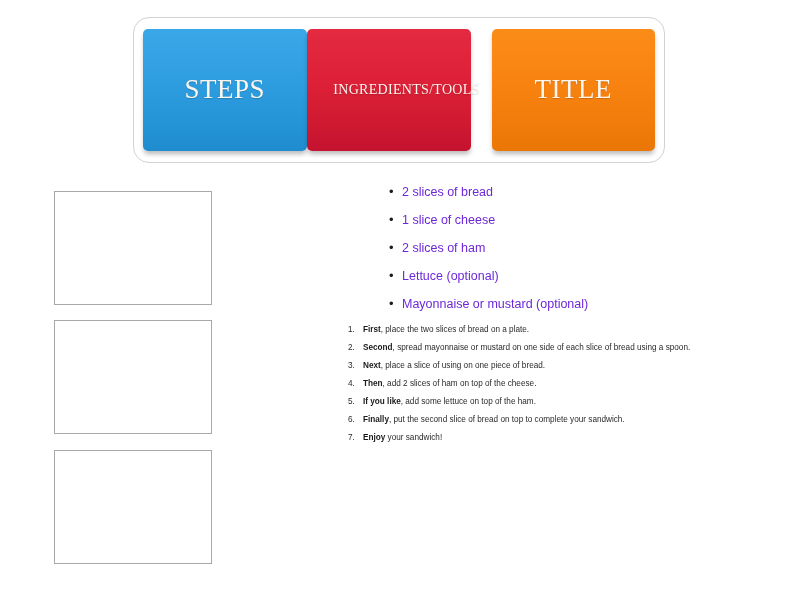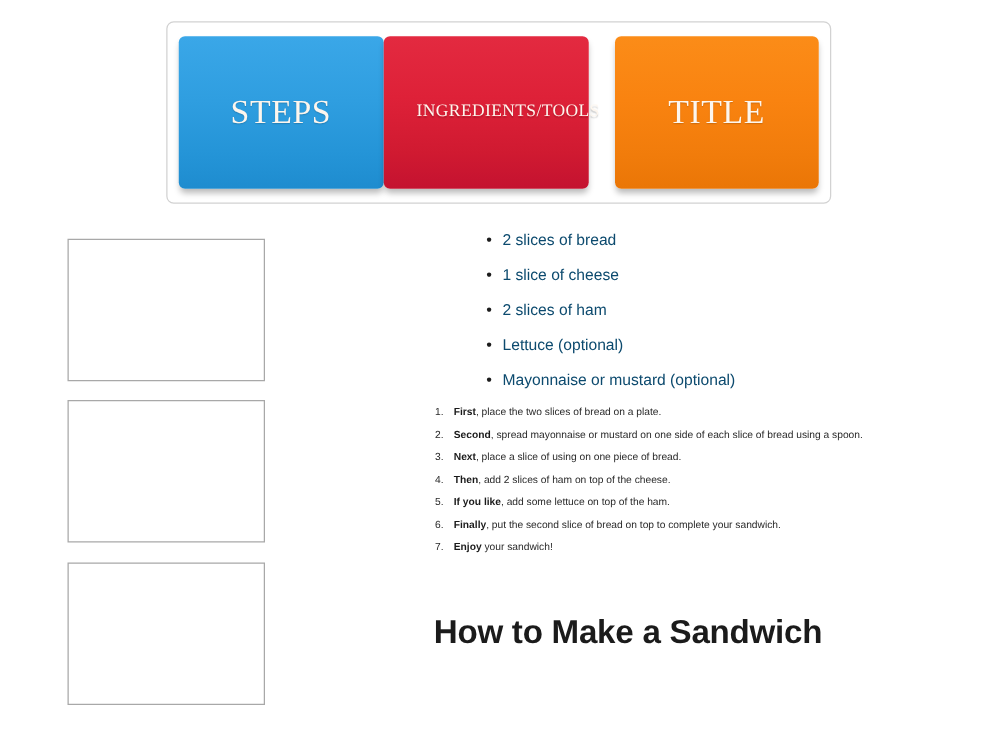--- a/index.html
+++ b/index.html
@@ -18,21 +18,21 @@
 
   
   .tile-tray {
     position: absolute;
     left: 133px;
     top: 17px;
     width: 532px;
     height: 146px;
     box-sizing: border-box;
     border: 1px solid #d2d2d2;
-    border-radius: 6px;
+    border-radius: 16px;
     background: #ffffff;
     display: flex;
     align-items: center;
     justify-content: space-between;
     padding: 0 9px;
   }
 
   .tile {
     width: 164px;
     height: 122px;
@@ -95,21 +95,21 @@
   }
 
   .ingredient-list {
     list-style: none;
     margin: 0;
     padding: 0;
   }
   .ingredient-list li {
     position: relative;
     font-size: 12.5px;
-    color: #0c4a6e;
+    color: #6d28d9;
     line-height: 1;
     padding-left: 62px;
     margin-bottom: 15.5px;
   }
   .ingredient-list li::before {
     content: "\2022";
     position: absolute;
     left: 49px;
     top: -1px;
     font-size: 13px;
@@ -205,15 +205,14 @@
       <span class="lead">If you like</span><span>, add some lettuce on top of the ham.</span>
     </li>
     <li>
       <span class="lead">Finally</span><span>, put the second slice of bread on top to complete your sandwich.</span>
     </li>
     <li>
       <span class="lead">Enjoy</span><span> your sandwich!</span>
     </li>
   </ol>
 
-  <div class="doc-title">How to Make a Sandwich</div>
 
 </div>
 
 </body></html>

